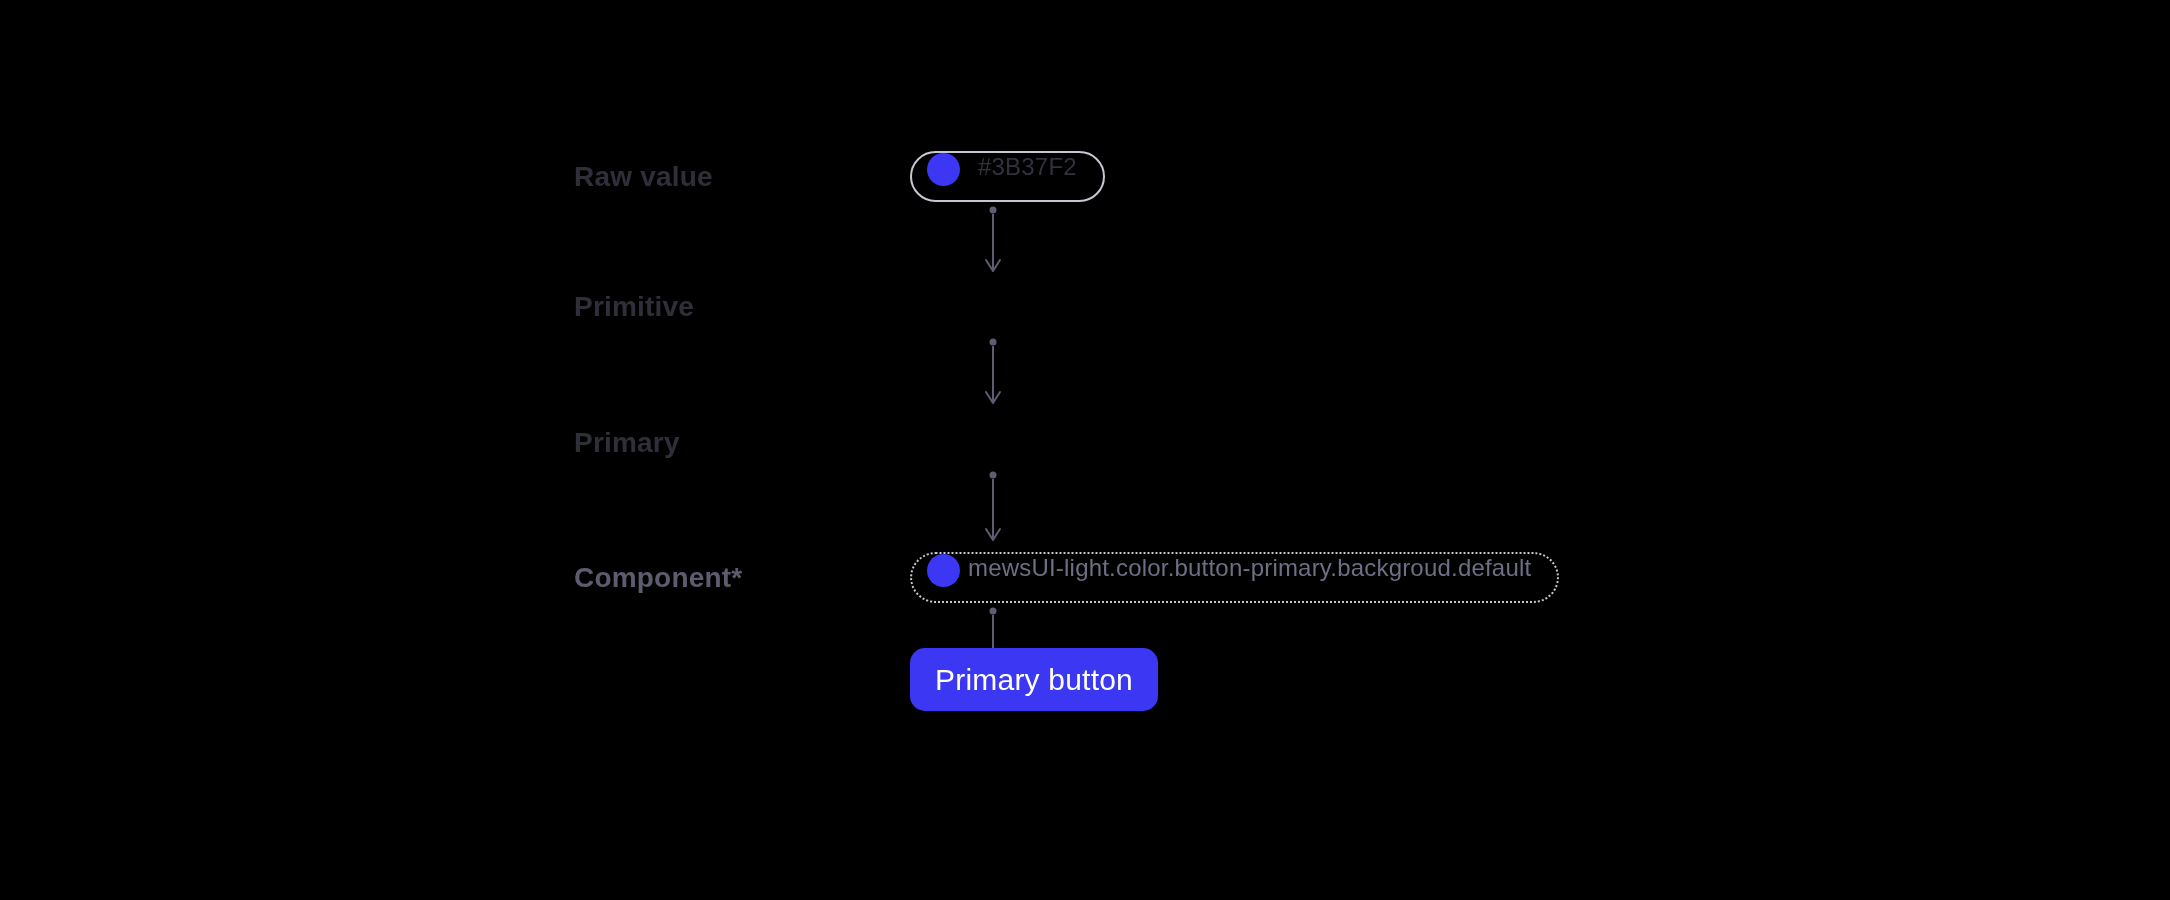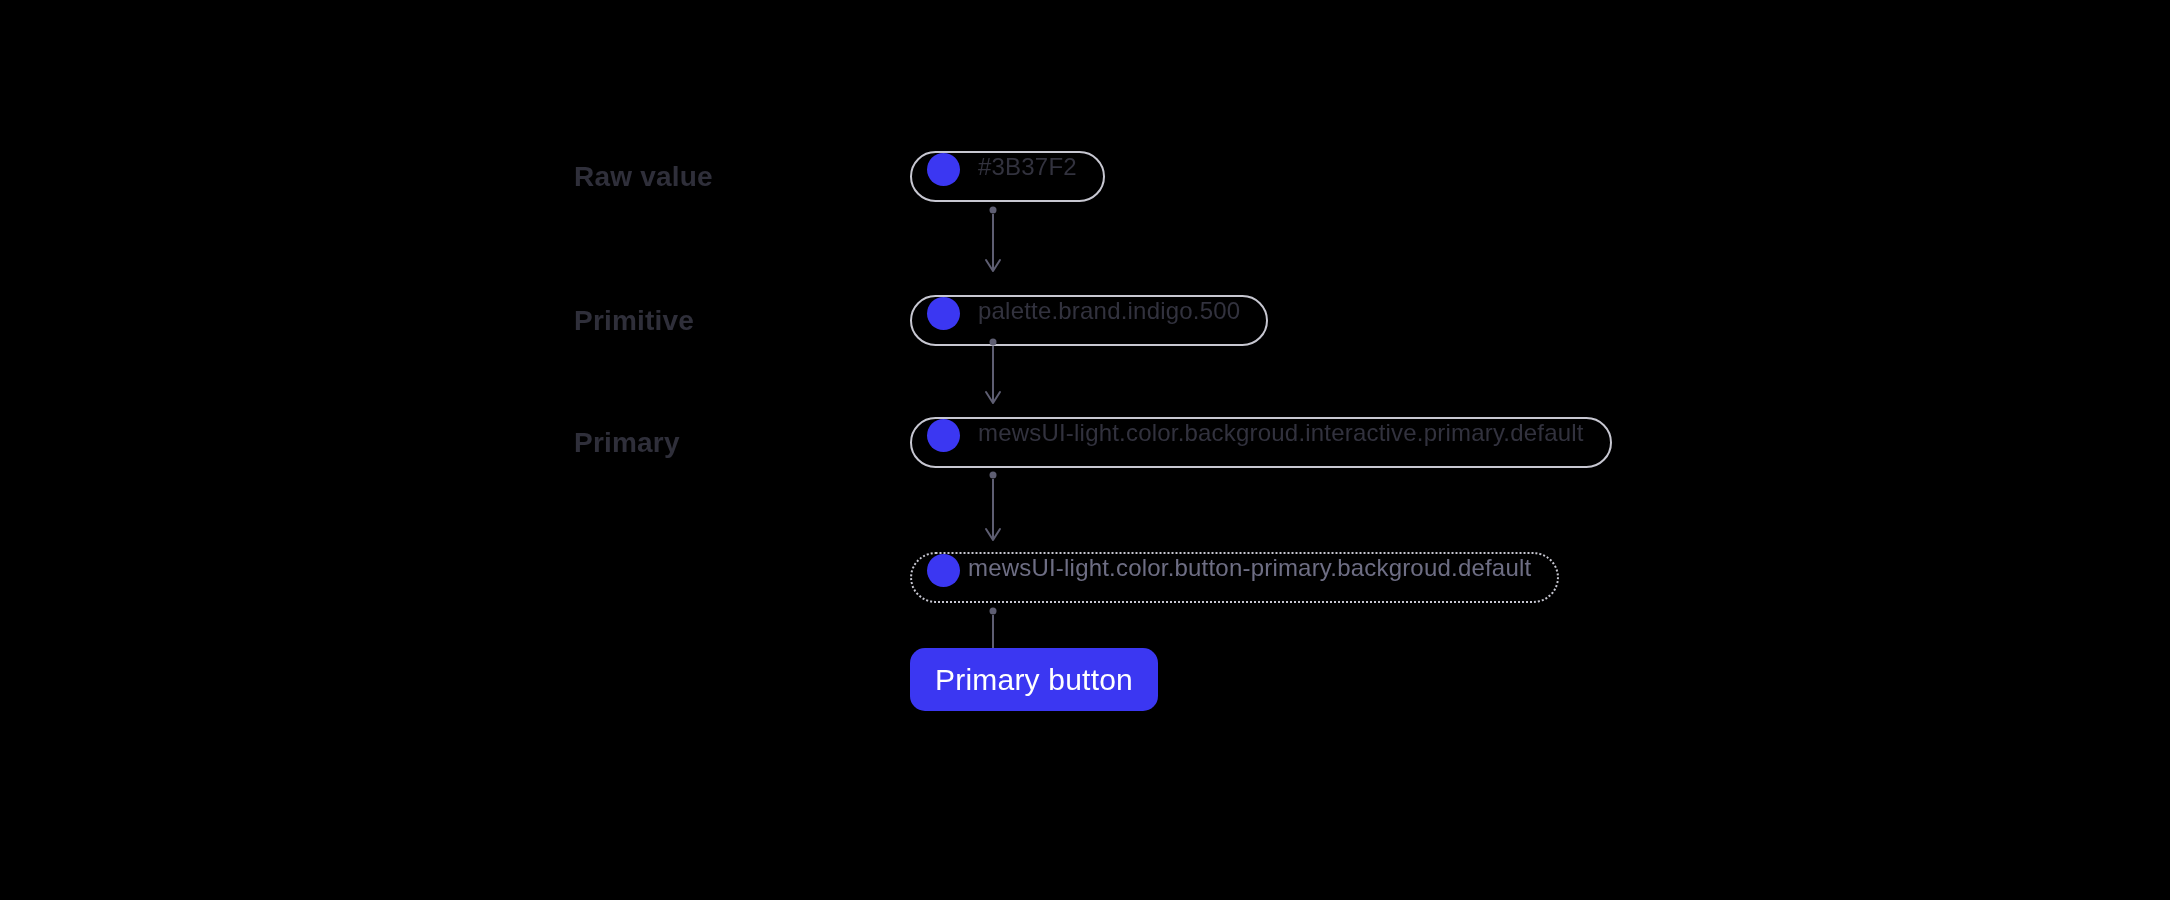--- a/index.html
+++ b/index.html
@@ -94,21 +94,21 @@
     font-weight: 500;
     letter-spacing: 0.2px;
     display: flex;
     align-items: center;
     justify-content: center;
     cursor: pointer;
   }
 
   
   .y1 { top: 151px; }
-  .y2 { top: 295px; }
+  .y2 { top: 281px; }
   .y3 { top: 417px; }
   .y4 { top: 552px; }
 </style>
 </head>
 <body>
 
 <div class="stage">
 
   <div class="row-label y1">Raw value</div>
   <div class="pill y1">
@@ -116,43 +116,36 @@
     <span class="token-text">#3B37F2</span>
   </div>
 
   <svg class="arrow" style="top:205px" width="22" height="68" viewBox="0 0 22 68">
     <circle cx="11" cy="5" r="3.5" fill="currentColor"></circle>
     <line x1="11" y1="9" x2="11" y2="64" stroke="currentColor" stroke-width="2"></line>
     <polyline points="4,55 11,66 18,55" fill="none" stroke="currentColor" stroke-width="2" stroke-linecap="round" stroke-linejoin="round"></polyline>
   </svg>
 
   <div class="row-label y2">Primitive</div>
-  <div class="pill y2">
-    <span class="swatch"></span>
-    <span class="token-text">palette.brand.indigo.500</span>
-  </div>
 
   <svg class="arrow" style="top:337px" width="22" height="68" viewBox="0 0 22 68">
     <circle cx="11" cy="5" r="3.5" fill="currentColor"></circle>
     <line x1="11" y1="9" x2="11" y2="64" stroke="currentColor" stroke-width="2"></line>
     <polyline points="4,55 11,66 18,55" fill="none" stroke="currentColor" stroke-width="2" stroke-linecap="round" stroke-linejoin="round"></polyline>
   </svg>
 
   <div class="row-label y3">Primary</div>
-  <div class="pill y3">
-    <span class="swatch"></span>
-    <span class="token-text">mewsUI-light.color.backgroud.interactive.primary.default</span>
-  </div>
 
   <svg class="arrow" style="top:470px" width="22" height="72" viewBox="0 0 22 72">
     <circle cx="11" cy="5" r="3.5" fill="currentColor"></circle>
     <line x1="11" y1="9" x2="11" y2="68" stroke="currentColor" stroke-width="2"></line>
     <polyline points="4,59 11,70 18,59" fill="none" stroke="currentColor" stroke-width="2" stroke-linecap="round" stroke-linejoin="round"></polyline>
   </svg>
 
+  <div class="row-label y4 highlight">Component*</div>
   <div class="pill y4 dotted">
     <span class="swatch"></span>
     <span class="token-text highlight">mewsUI-light.color.button-primary.backgroud.default</span>
   </div>
 
   <svg class="arrow" style="top:606px" width="22" height="70" viewBox="0 0 22 70">
     <circle cx="11" cy="5" r="3.5" fill="currentColor"></circle>
     <line x1="11" y1="9" x2="11" y2="66" stroke="currentColor" stroke-width="2"></line>
     <polyline points="4,57 11,68 18,57" fill="none" stroke="currentColor" stroke-width="2" stroke-linecap="round" stroke-linejoin="round"></polyline>
   </svg>

